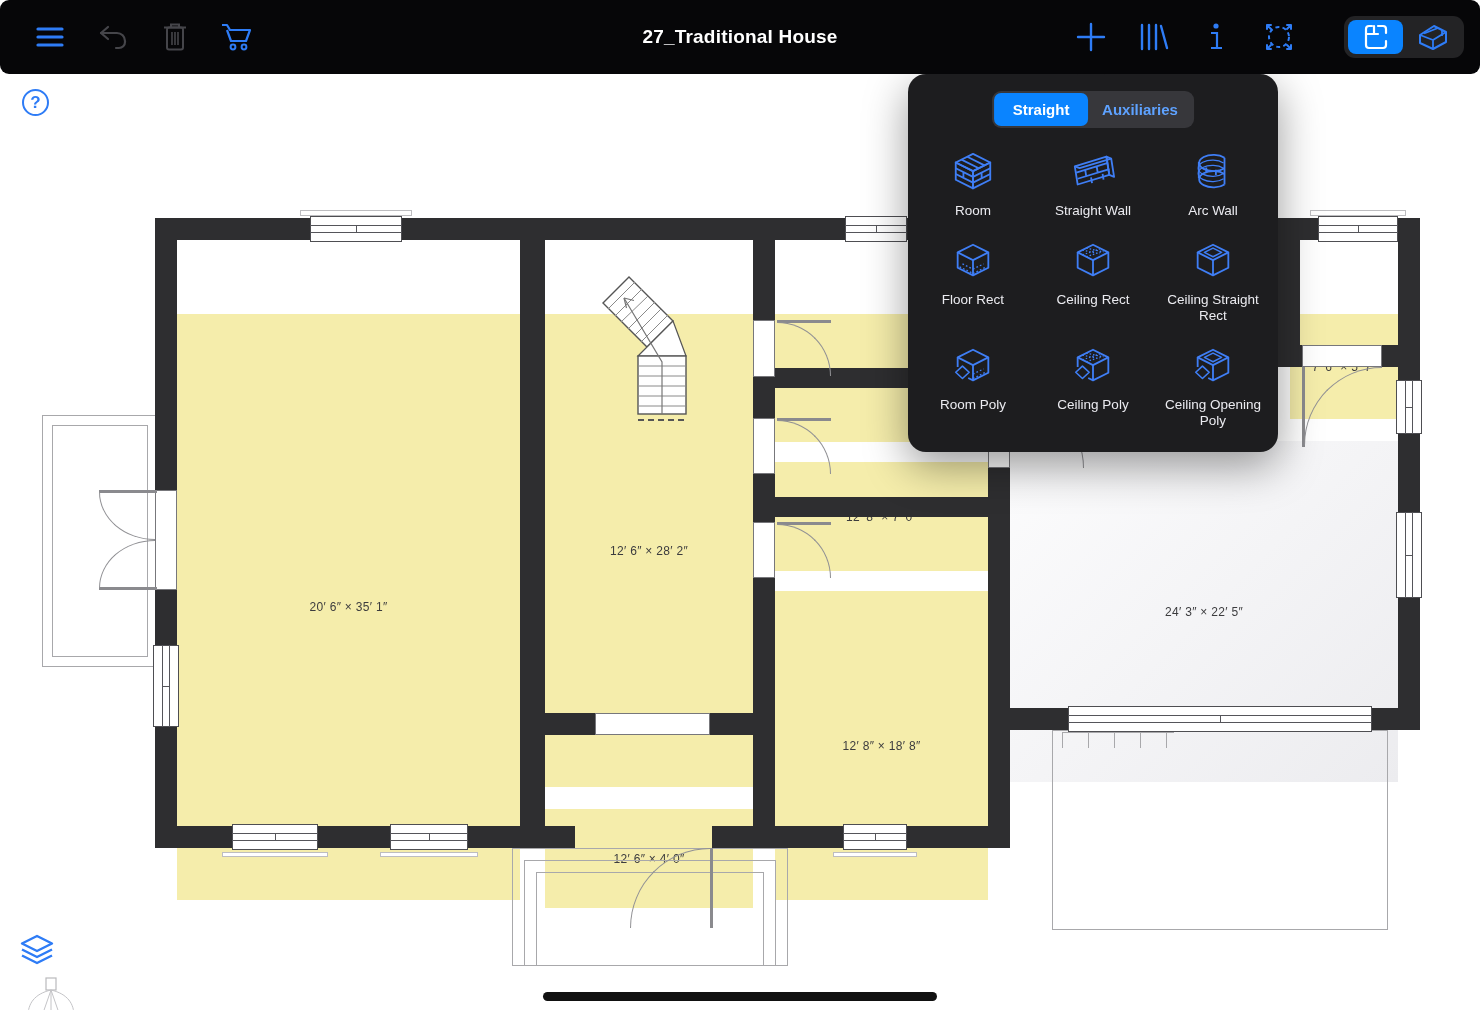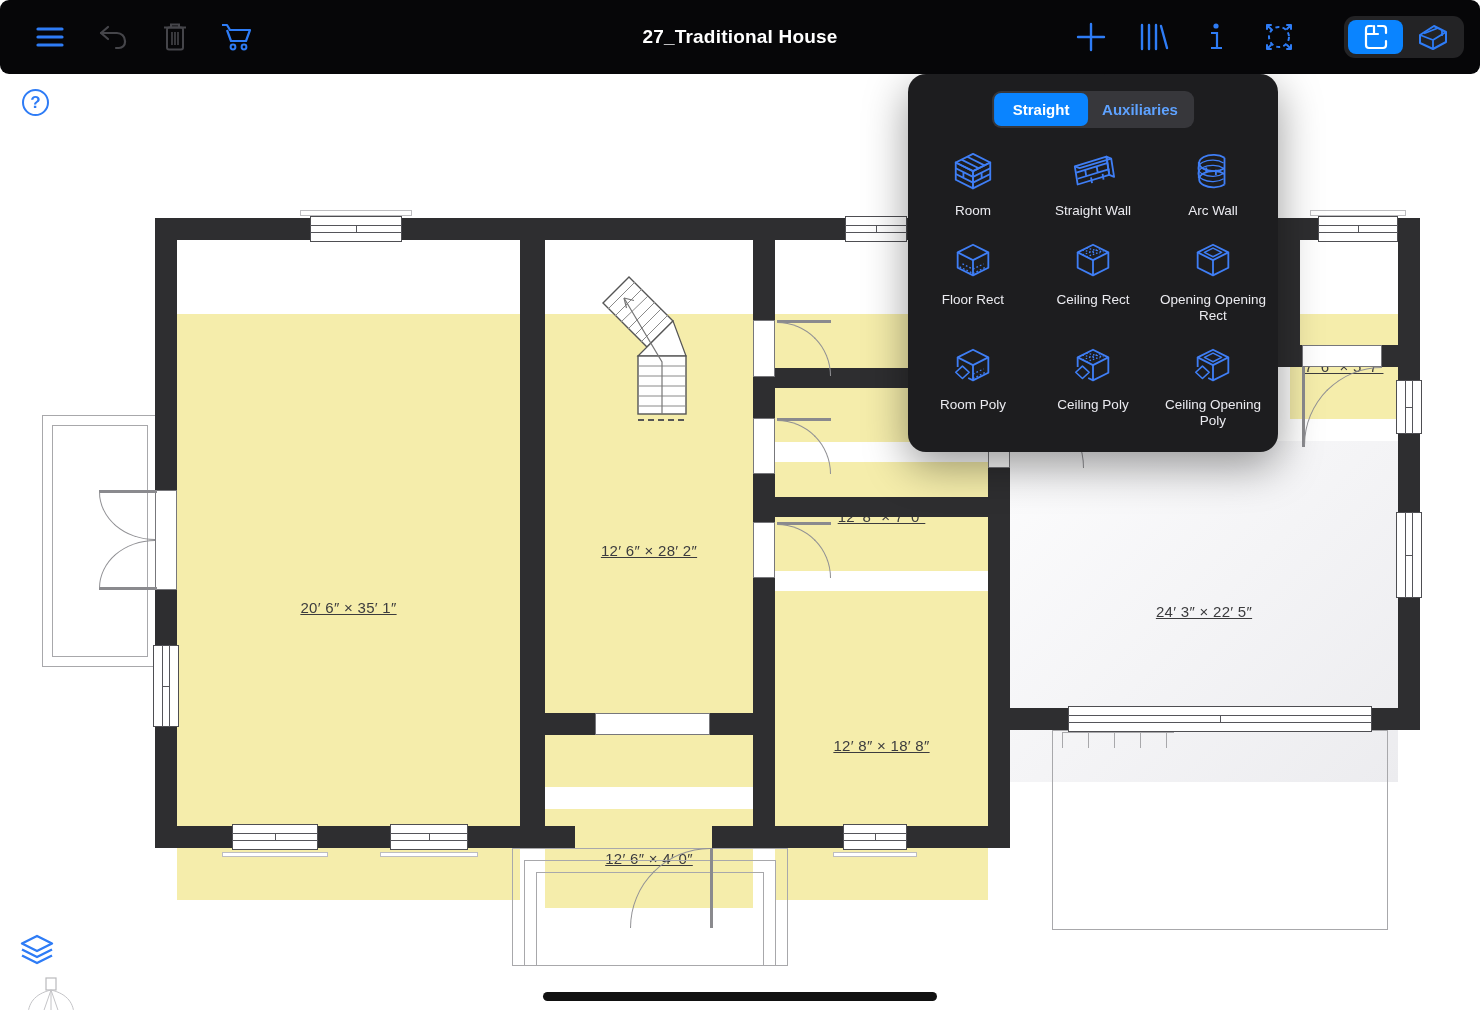--- a/index.html
+++ b/index.html
@@ -31,21 +31,21 @@
   .toolgrid { position:absolute; left:5px; top:64px; width:360px; display:grid;
     grid-template-columns:repeat(3,120px); row-gap:8px; }
   .tool { display:flex; flex-direction:column; align-items:center; padding-top:12px; }
   .tool svg { width:46px; height:46px; }
   .tool .tlabel { margin-top:7px; font-size:13.5px; color:#ebebf0; text-align:center; line-height:16px; max-width:116px; }
 
   
   .wall { position:absolute; background:#2e2e30; }
   .room { position:absolute; background:#f5edab; display:flex; align-items:center; justify-content:center; }
   .room.gray { background:linear-gradient(135deg,#fcfcfd 0%,#ececef 100%); }
-  .rlabel { font-size:15px; color:#3c3c3e; white-space:nowrap; letter-spacing:.3px;text-decoration:underline; }
+  .rlabel { font-size:12px; color:#3c3c3e; white-space:nowrap; letter-spacing:.3px; }
   .win { position:absolute; background:#fff; border:1px solid#4e4e52; }
   .win i { position:absolute; left:-1px; right:-1px; top:50%; height:8px; margin-top:-4px;
     border-top:1px solid #55555a; border-bottom:1px solid #55555a; }
   .win b { position:absolute; left:50%; top:50%; width:1px; height:8px; margin-top:-4px; background:#55555a; }
   .win.v i { left:50%; top:-1px; bottom:-1px; width:8px; height:auto; margin:0 0 0 -4px;
     border:none; border-left:1px solid #55555a; border-right:1px solid #55555a; }
   .win.v b { left:50%; top:50%; width:8px; height:1px; margin:0 0 0 -4px; }
   .sill { position:absolute; border:1px solid #bdbdc0; background:#fff; }
   .dframe { position:absolute; background:#fff; border:1px solid #77777b; }
   .arc { position:absolute; border:0 solid #909094; }
@@ -382,21 +382,21 @@
       </svg>
       <div class="tlabel">Ceiling Rect</div>
     </div>
 
     <div class="tool">
       <svg viewBox="0 0 48 48" fill="none" stroke="#3f7ef5" stroke-width="1.9" stroke-linejoin="round">
         <polygon points="24,6 40,14 24,22 8,14"></polygon>
         <path d="M8 14 V30 L24 38 L40 30 V14 M24 22 V38"></path>
         <polygon points="24,9.5 33,14 24,18.5 15,14" stroke-width="1.6"></polygon>
       </svg>
-      <div class="tlabel">Opening Opening Rect</div>
+      <div class="tlabel">Ceiling Straight Rect</div>
     </div>
 
     <div class="tool">
       <svg viewBox="0 0 48 48" fill="none" stroke="#3f7ef5" stroke-width="1.9" stroke-linejoin="round">
         <polygon points="24,6 40,14 24,22 8,14"></polygon>
         <path d="M8 14 V24 M8 30 M24 22 V38 L40 30 V14 M24 38 L19 35.5"></path>
         <path d="M24 36 L38 29 M24 31.5 L35 26" stroke-width="1.4" stroke-dasharray="1.8 2.2"></path>
         <polygon points="13,23 20,29.5 13,36 6,29.5" stroke-width="1.7"></polygon>
       </svg>
       <div class="tlabel">Room Poly</div>

